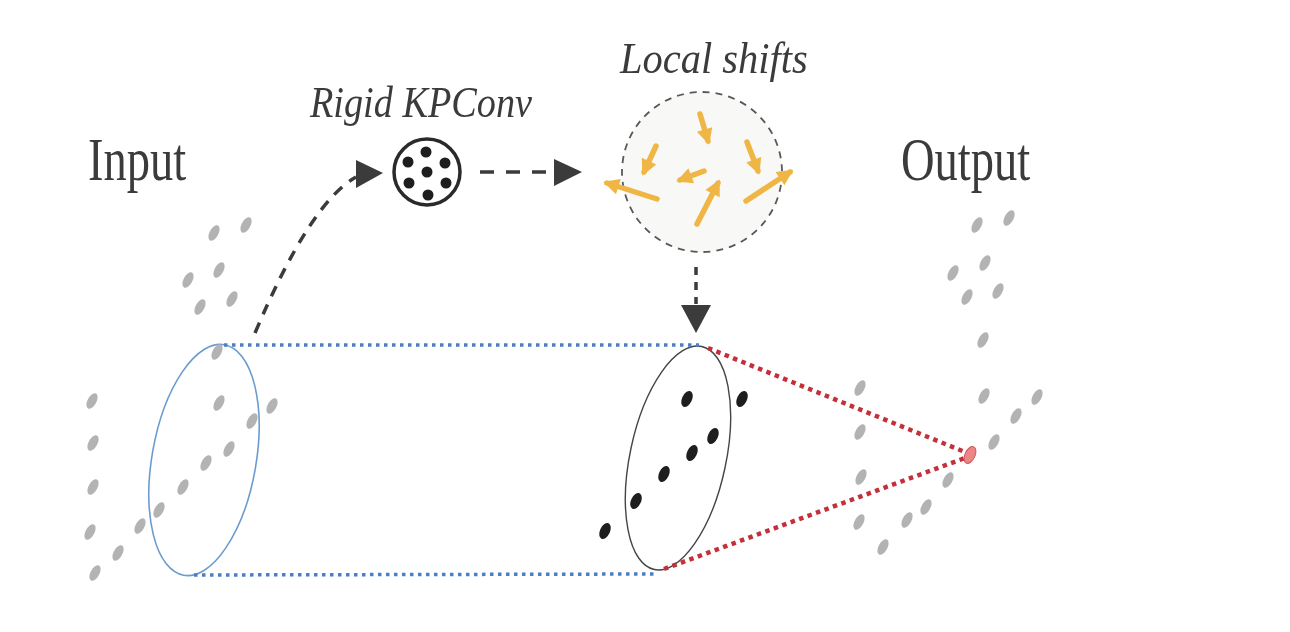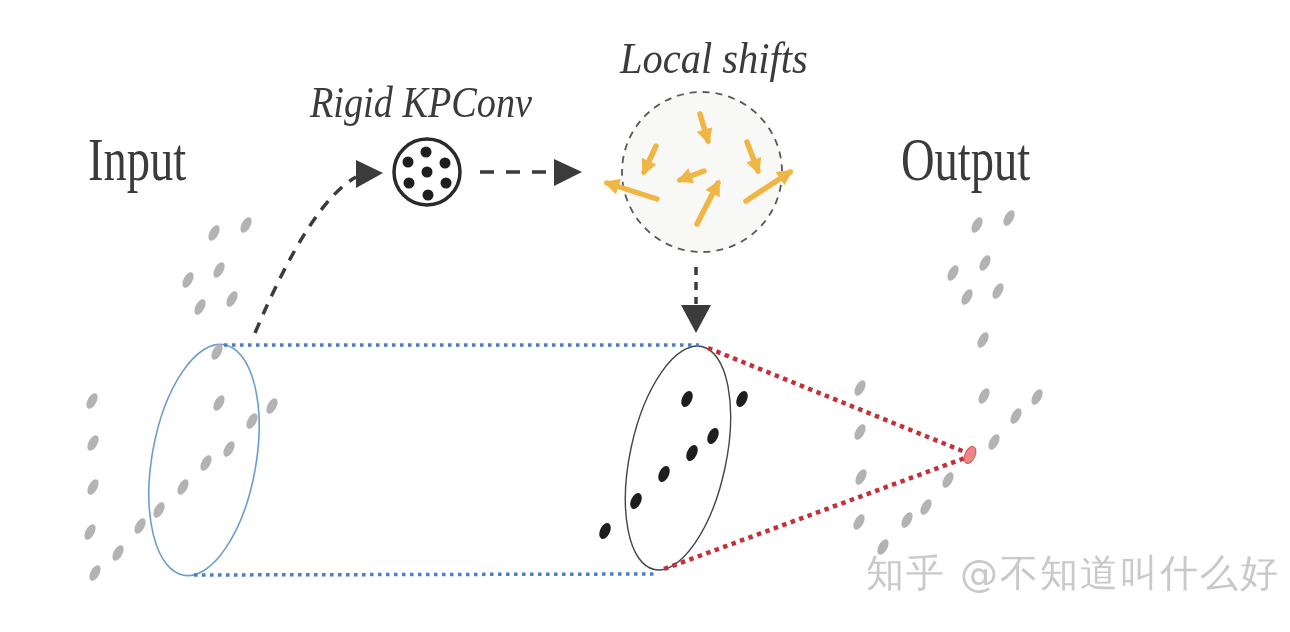--- a/index.html
+++ b/index.html
@@ -122,14 +122,13 @@
         <ellipse cx="664" cy="474" rx="5" ry="8.5" fill="#1e1e1e" transform="rotate(25 664 474)"></ellipse>
         <ellipse cx="636" cy="501" rx="5" ry="8.5" fill="#1e1e1e" transform="rotate(25 636 501)"></ellipse>
         <ellipse cx="605" cy="531" rx="5" ry="8.5" fill="#1e1e1e" transform="rotate(25 605 531)"></ellipse>
       </g>
   </svg>
 
   <div class="lbl" id="lbl-input">Input</div>
   <div class="lbl" id="lbl-rigid">Rigid KPConv</div>
   <div class="lbl" id="lbl-local">Local shifts</div>
   <div class="lbl" id="lbl-output">Output</div>
-  <div id="watermark">知乎 @不知道叫什么好</div>
 </div>
 
 </body></html>

